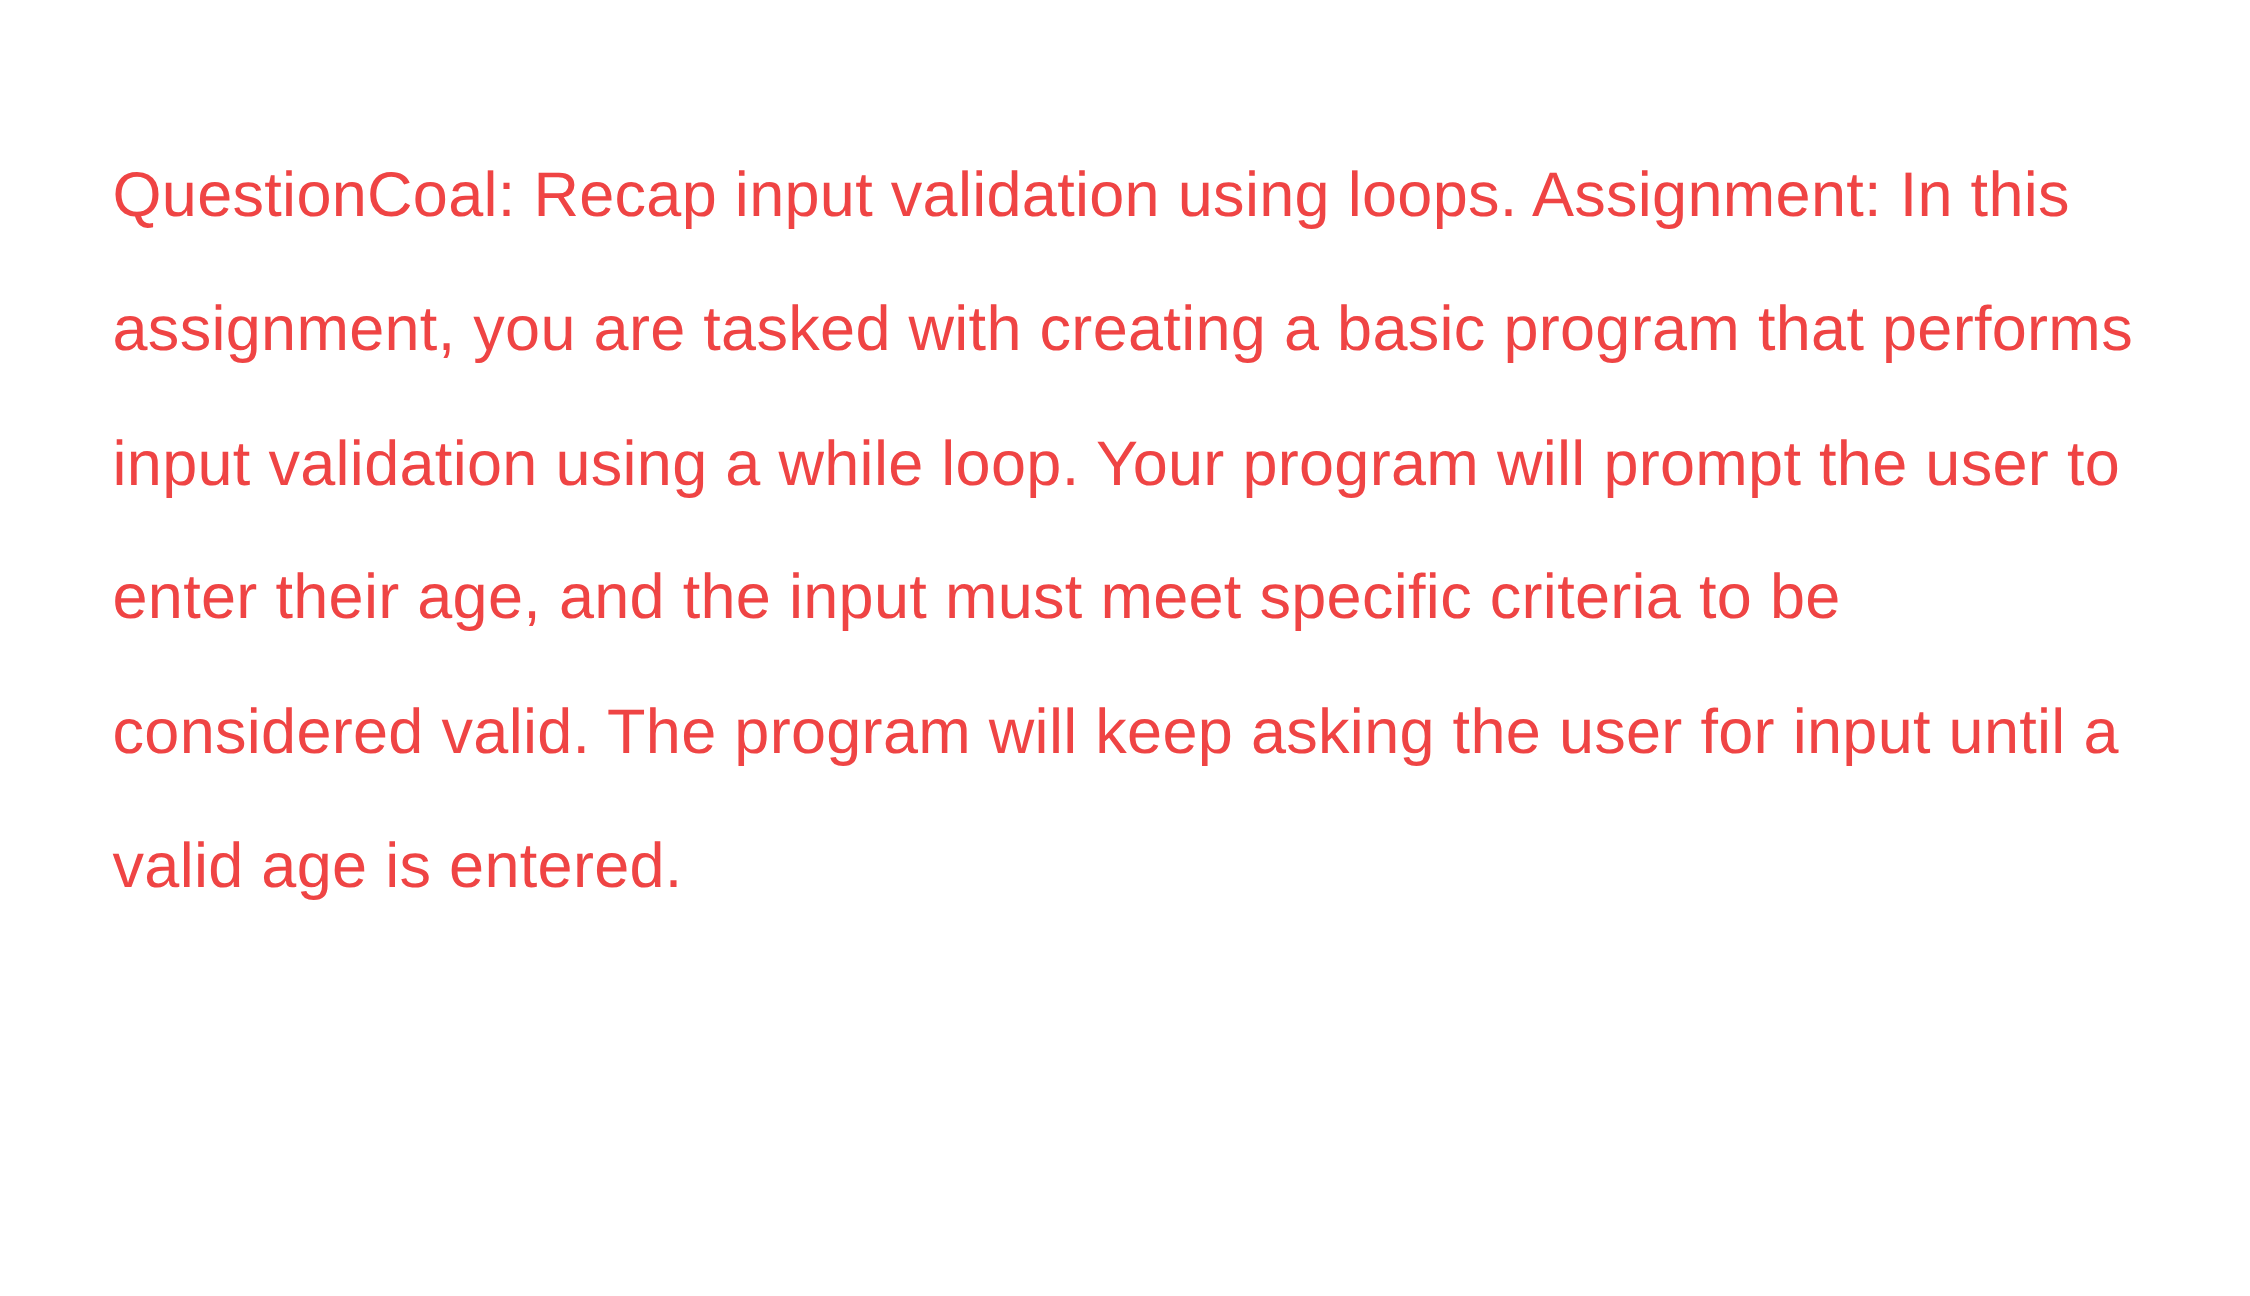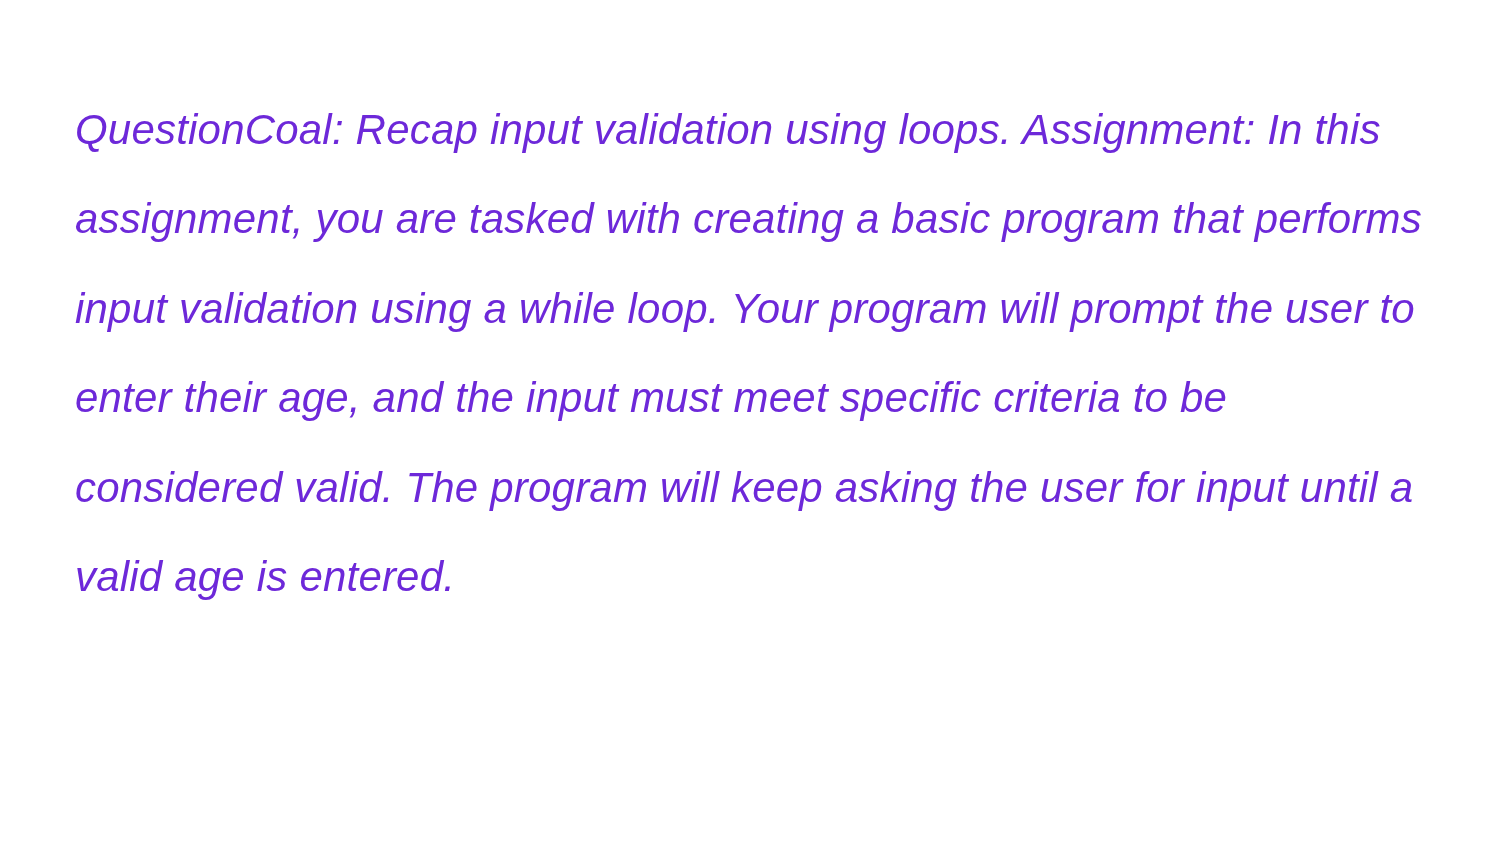--- a/index.html
+++ b/index.html
@@ -10,21 +10,20 @@
     body {
       width: 1500px;
       height: 864px;
       background: #ffffff;
       font-family: -apple-system, BlinkMacSystemFont, "Segoe UI", Helvetica, Arial, sans-serif;
       padding: 85px 75px 0 75px;
     }
     .content {
       font-size: 42px;
       line-height: 2.13;
-      color: #6d28d9;
+      color: #ef4444;
       letter-spacing: 0.2px;
-      font-style: italic;
     }
   </style>
 </head>
 <body>
 
 <div class="content">QuestionCoal: Recap input validation using loops. Assignment: In this assignment, you are tasked with creating a basic program that performs input validation using a while loop. Your program will prompt the user to enter their age, and the input must meet specific criteria to be considered valid. The program will keep asking the user for input until a valid age is entered.</div>
 
 </body></html>

